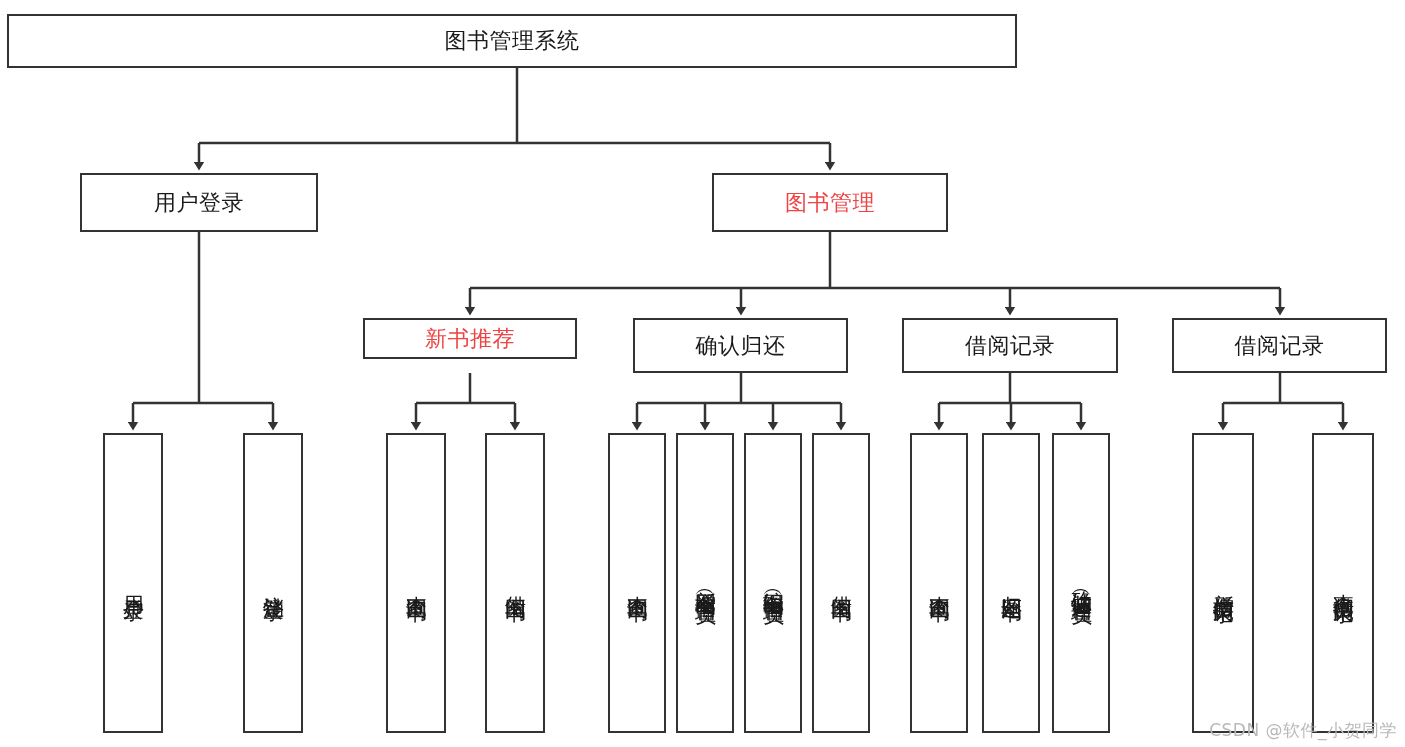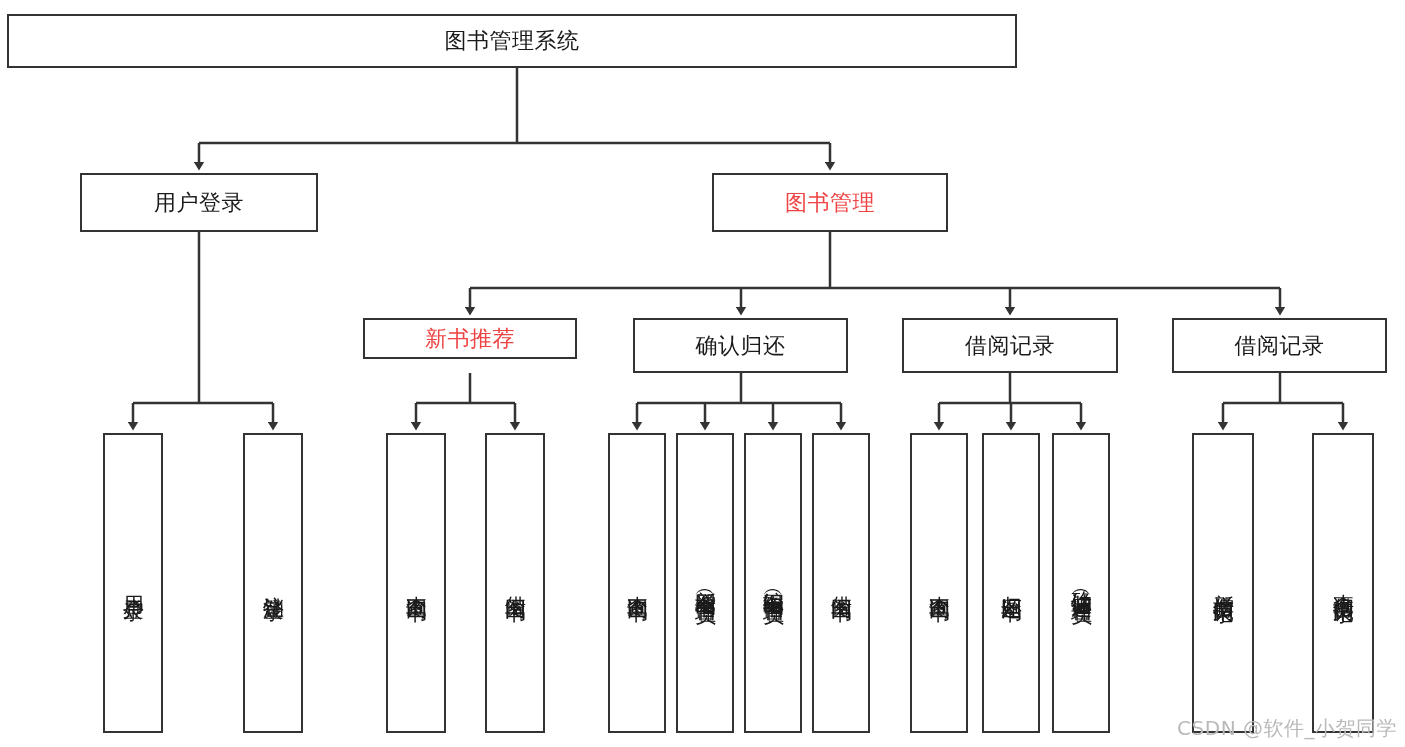--- a/index.html
+++ b/index.html
@@ -55,21 +55,21 @@
     text-orientation: upright;
     font-size: 21px;
     letter-spacing: 2px;
     line-height: 1;
     white-space: nowrap;
   }
   #watermark {
     position: absolute;
     right: 8px;
     bottom: 5px;
-    font-size: 20px;
+    font-size: 17px;
     color: #b9b9b9;
     letter-spacing: 0.5px;
     user-select: none;
   }
 </style>
 </head>
 <body>
 
 <div id="canvas">
   <svg id="edges" viewBox="0 0 1405 747" xmlns="http://www.w3.org/2000/svg">

